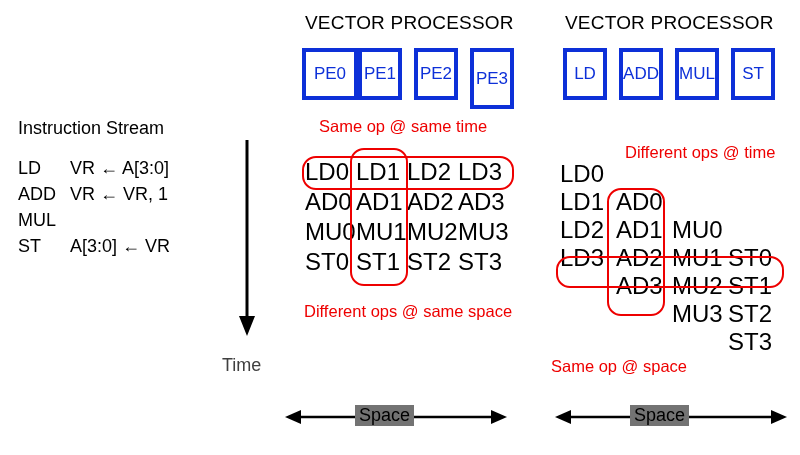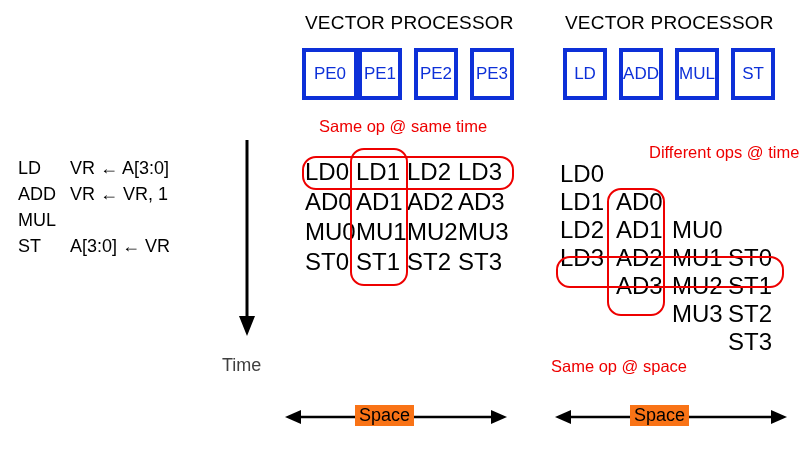--- a/index.html
+++ b/index.html
@@ -81,31 +81,32 @@
 
   
   .axis-label {
     font-size: 18px;
     color: #404040;
     white-space: nowrap;
   }
   .space-label {
     font-size: 18px;
     color: #000;
-    background: #f97316;
+    background: #737373;
     padding: 0 4px;
     white-space: nowrap;
   }
   svg { display: block; overflow: visible; }
 </style>
 </head>
 <body>
 
 <div id="canvas">
 
+  <div class="abs stream-title" style="left:18px; top:118px;">Instruction Stream</div>
 
   <div class="abs" id="stream-list" style="left:18px; top:158px;">
       <div class="stream-row" style="position: absolute; left: 0px; top: 0px;">
         <span class="stream-op">LD</span>
         <span class="stream-body">VR ← A[3:0]</span>
       </div>
       <div class="stream-row" style="position: absolute; left: 0px; top: 26px;">
         <span class="stream-op">ADD</span>
         <span class="stream-body">VR ← VR, 1</span>
       </div>
@@ -123,21 +124,21 @@
   <div class="abs" id="array-units" style="left:302px; top:48px;">
       <div class="pe-box abs" style="left: 0px; top: 0px; width: 56px; height: 52px;">
         <span>PE0</span>
       </div>
       <div class="pe-box abs" style="left: 56px; top: 0px; width: 44px; height: 52px;">
         <span>PE1</span>
       </div>
       <div class="pe-box abs" style="left: 112px; top: 0px; width: 44px; height: 52px;">
         <span>PE2</span>
       </div>
-      <div class="pe-box abs" style="left: 168px; top: 0px; width: 44px; height: 52px;">
+      <div class="pe-box abs" style="left: 168px; top: 0px; width: 44px; height: 61px;">
         <span>PE3</span>
       </div>
     </div>
 
   <div class="abs note" style="left:319px; top:117px;">Same op @ same time</div>
 
   <div class="abs" id="array-grid" style="left:305px; top:158px;">
       <div class="cell abs" style="left: 0px; top: 0px; width: 51px;">LD0</div>
       <div class="cell abs" style="left: 51px; top: 0px; width: 51px;">LD1</div>
       <div class="cell abs" style="left: 102px; top: 0px; width: 51px;">LD2</div>
@@ -153,39 +154,40 @@
       <div class="cell abs" style="left: 0px; top: 90px; width: 51px;">ST0</div>
       <div class="cell abs" style="left: 51px; top: 90px; width: 51px;">ST1</div>
       <div class="cell abs" style="left: 102px; top: 90px; width: 51px;">ST2</div>
       <div class="cell abs" style="left: 153px; top: 90px; width: 51px;">ST3</div>
     </div>
 
   <div class="abs hl" style="left:302px; top:156px; width:212px; height:34px;"></div>
 
   <div class="abs hl" style="left:350px; top:148px; width:58px; height:138px;"></div>
 
+  <div class="abs note" style="left:304px; top:302px;">Different ops @ same space</div>
 
   <div class="abs section-title" style="left:565px; top:12px;">VECTOR PROCESSOR</div>
 
   <div class="abs" id="vector-units" style="left:563px; top:48px;">
       <div class="pe-box abs" style="left: 0px; top: 0px; width: 44px; height: 52px;">
         <span>LD</span>
       </div>
       <div class="pe-box abs" style="left: 56px; top: 0px; width: 44px; height: 52px;">
         <span>ADD</span>
       </div>
       <div class="pe-box abs" style="left: 112px; top: 0px; width: 44px; height: 52px;">
         <span>MUL</span>
       </div>
       <div class="pe-box abs" style="left: 168px; top: 0px; width: 44px; height: 52px;">
         <span>ST</span>
       </div>
     </div>
 
-  <div class="abs note" style="left:625px; top:143px;margin-left:24px;">Different ops @ time</div>
+  <div class="abs note" style="left:625px; top:143px;">Different ops @ time</div>
 
   <div class="abs" id="vector-grid" style="left:560px; top:160px;">
       <div class="cell abs" style="left: 0px; top: 0px; width: 56px;">LD0</div>
       <div class="cell abs" style="left: 0px; top: 28px; width: 56px;">LD1</div>
       <div class="cell abs" style="left: 0px; top: 56px; width: 56px;">LD2</div>
       <div class="cell abs" style="left: 0px; top: 84px; width: 56px;">LD3</div>
       <div class="cell abs" style="left: 56px; top: 28px; width: 56px;">AD0</div>
       <div class="cell abs" style="left: 56px; top: 56px; width: 56px;">AD1</div>
       <div class="cell abs" style="left: 56px; top: 84px; width: 56px;">AD2</div>
       <div class="cell abs" style="left: 56px; top: 112px; width: 56px;">AD3</div>

